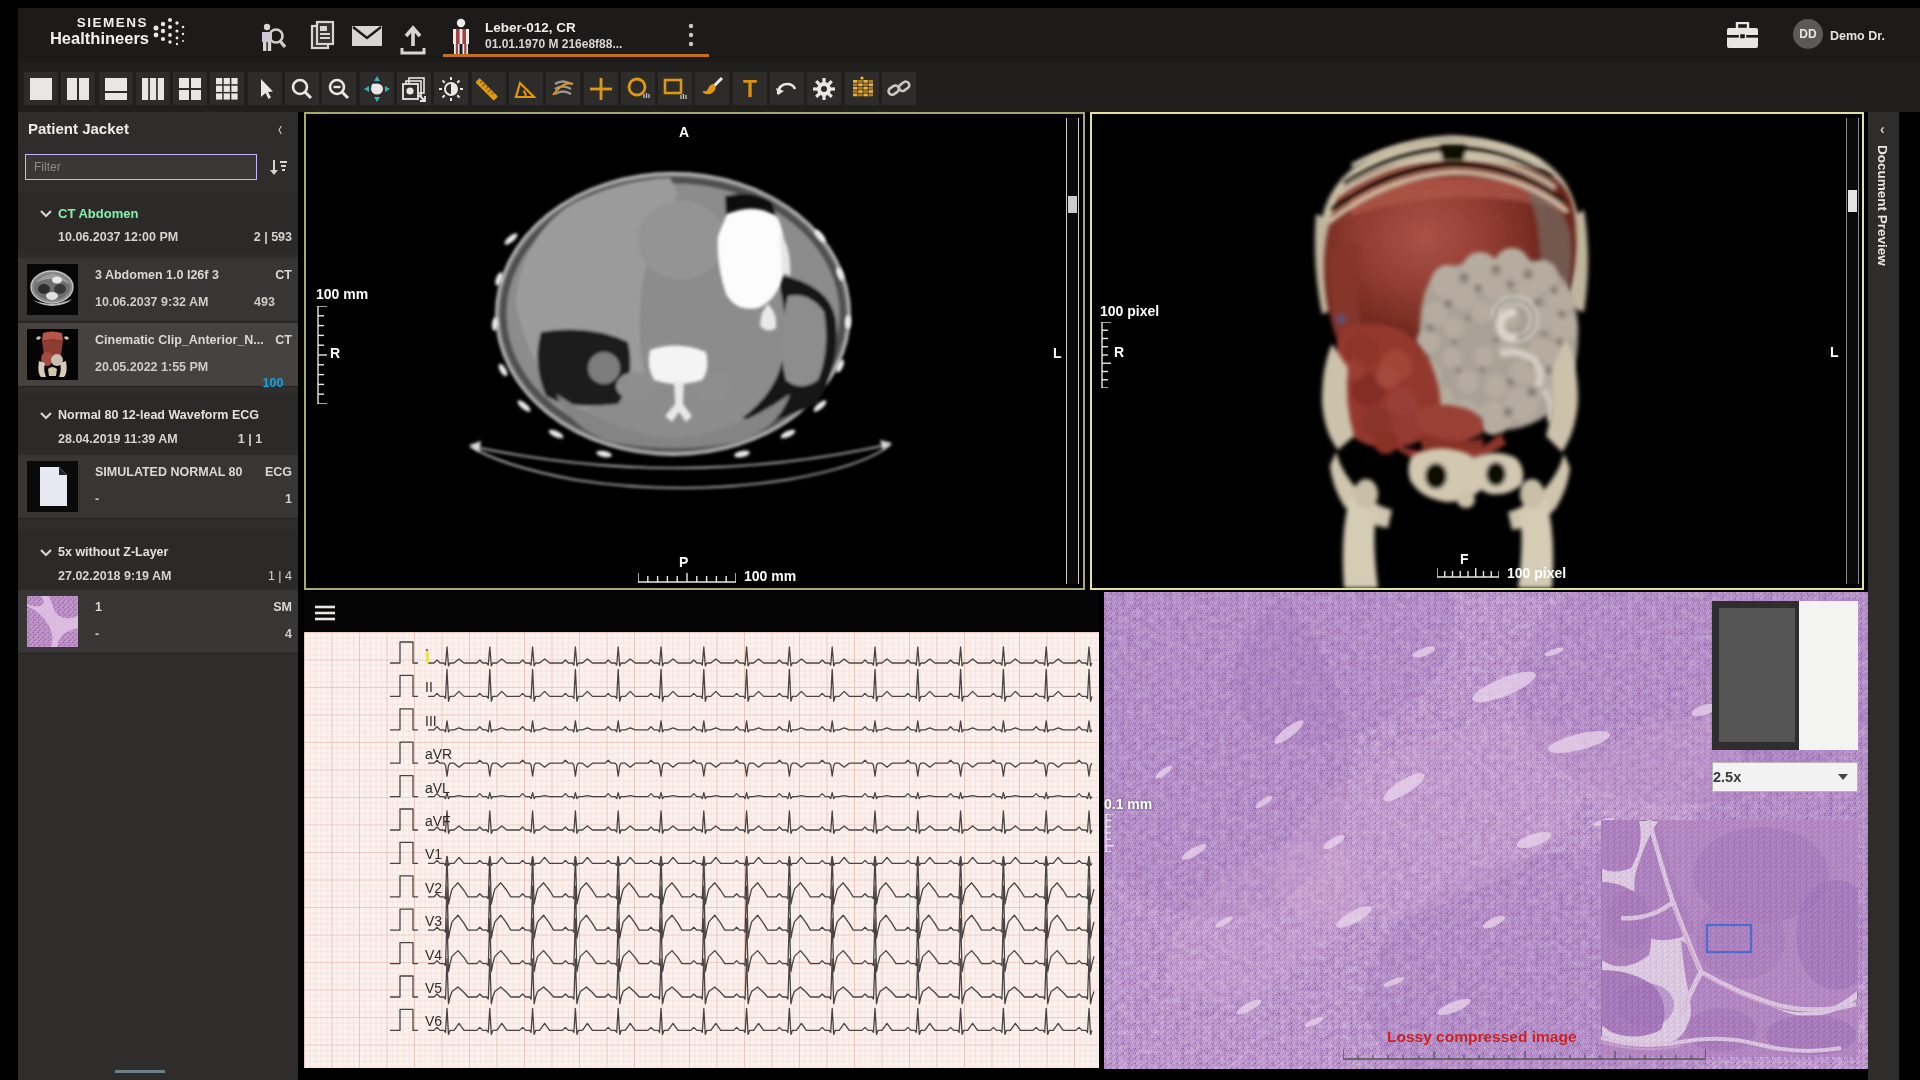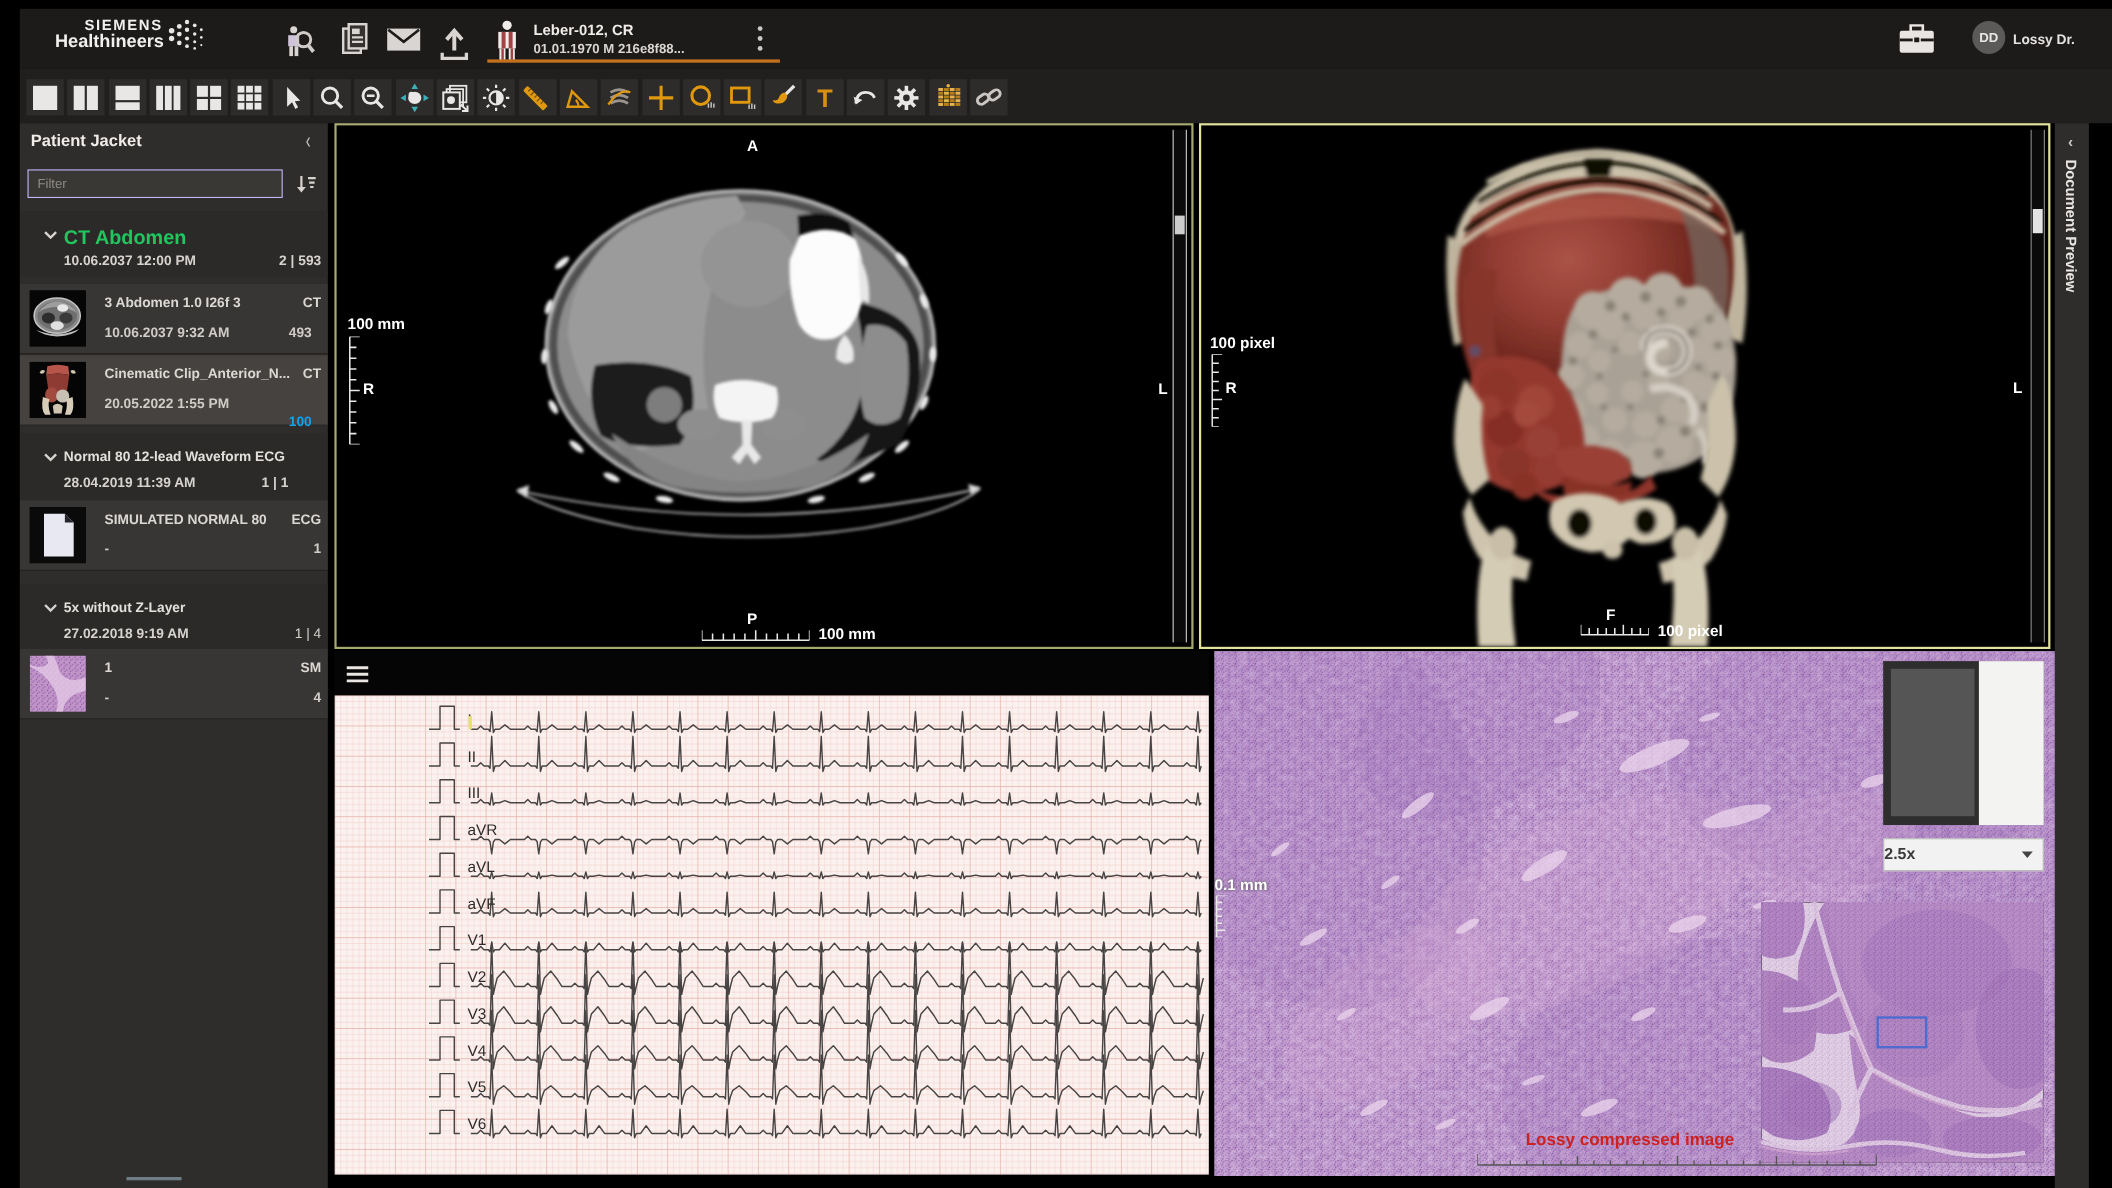--- a/index.html
+++ b/index.html
@@ -80,21 +80,21 @@
       <circle cx="5" cy="22" r="2.2" fill="#cac7c4"></circle>
     </svg>
 <div class="abs" style="left:425px;top:46px;width:266px;height:3px;background:#c2701e"></div>
 <svg class="abs" style="left:1708px;top:14px" width="34" height="28">
 <rect x="1" y="6" width="31" height="20" rx="2" fill="#e8e5e2"></rect>
 <rect x="11" y="1" width="11" height="6" fill="none" stroke="#e8e5e2" stroke-width="2.4"></rect>
 <rect x="1" y="13" width="31" height="2.6" fill="#1d1b1a"></rect>
 <rect x="13.5" y="11.5" width="6" height="5.5" rx="1" fill="#1d1b1a" stroke="#e8e5e2" stroke-width="1.4"></rect>
 </svg>
 <div class="abs" style="left:1775px;top:11px;width:30px;height:30px;border-radius:50%;background:#5c5a58;color:#e9e7e5;font-size:12px;font-weight:bold;text-align:center;line-height:30px">DD</div>
-<div class="abs" style="left:1812px;top:21px;color:#e5e2df;font-size:12.5px;font-weight:bold">Lossy Dr.</div>
+<div class="abs" style="left:1812px;top:21px;color:#e5e2df;font-size:12.5px;font-weight:bold">Demo Dr.</div>
 </div>
 <div id="toolrow">
 <div class="tbtn" style="left:6px">
       <svg width="24" height="24">
         <rect x="1" y="1" width="22" height="22" fill="#e9e7e5"></rect>
       </svg>
     </div>
 <div class="tbtn" style="left:43px">
       <svg width="24" height="24">
         <rect x="1" y="1" width="10" height="22" fill="#e9e7e5"></rect>
@@ -326,39 +326,39 @@
 <g stroke="#d6d3d0" stroke-width="2">
         <line x1="16" y1="8" x2="23" y2="8"></line>
         <line x1="17" y1="12" x2="22" y2="12"></line>
         <line x1="18" y1="16" x2="21" y2="16"></line>
       </g>
 </svg>
 <div class="abs" style="left:0;top:80px;width:280px;height:60px;background:#2b2a28"></div>
     <svg class="abs" style="left:22px;top:97px" width="12" height="9">
       <path d="M1 2 L6 7 L11 2" fill="none" stroke="#d6d3d0" stroke-width="2.2"></path>
     </svg>
-    <div class="abs" style="left:40px;top:94px;font-size:18px;font-weight:bold;color:#22c55e">CT Abdomen</div>
+    <div class="abs" style="left:40px;top:94px;font-size:13px;font-weight:bold;color:#86efac">CT Abdomen</div>
     <div class="abs" style="left:40px;top:118px;font-size:12.5px;font-weight:bold;color:#d6d3cf">10.06.2037 12:00 PM</div>
     <div class="abs" style="left:190px;top:118px;width:84px;text-align:right;font-size:12.5px;font-weight:bold;color:#d6d3cf">2 | 593</div>
 <div class="abs" style="left:0;top:146px;width:280px;height:64px;background:#383634;border-bottom:1px solid #232220"></div>
     <div class="abs" style="left:9px;top:152px;width:51px;height:51px;background:#000"><svg width="51" height="51">
         <rect width="51" height="51" fill="#060606"></rect>
 <ellipse cx="25" cy="23" rx="21" ry="16" fill="#8a8a8a" stroke="#c5c5c5" stroke-width="1.4"></ellipse>
 <ellipse cx="25" cy="23" rx="18" ry="13" fill="#6f6f6f"></ellipse>
 <path d="M8 20 Q14 10 26 10 Q38 11 43 21 Q36 15 25 15 Q14 15 8 20Z" fill="#9e9e9e"></path>
 <ellipse cx="17" cy="25" rx="6" ry="5" fill="#2d2d2d"></ellipse>
 <ellipse cx="33" cy="25" rx="6" ry="5" fill="#3a3a3a"></ellipse>
 <ellipse cx="25" cy="32" rx="6" ry="4" fill="#e0e0e0"></ellipse>
 <ellipse cx="30" cy="16" rx="5" ry="3.5" fill="#e8e8e8"></ellipse>
 <path d="M6 36 Q25 44 45 35 Q40 41 25 42 Q12 41 6 36Z" fill="#bbb"></path>
 </svg></div>
     <div class="abs" style="left:77px;top:156px;width:170px;font-size:12.5px;font-weight:bold;color:#dbd8d4;white-space:nowrap;overflow:hidden">3 Abdomen 1.0 I26f 3</div>
     <div class="abs" style="left:236px;top:156px;width:38px;text-align:right;font-size:12.5px;font-weight:bold;color:#dbd8d4">CT</div>
     <div class="abs" style="left:77px;top:183px;font-size:12.5px;font-weight:bold;color:#cfccc8">10.06.2037 9:32 AM</div>
-    <div class="abs" style="left:236px;top:183px;width:38px;text-align:center;font-size:12.5px;font-weight:bold;color:#cfccc8">493</div>
+    <div class="abs" style="left:236px;top:183px;width:38px;text-align:left;font-size:12.5px;font-weight:bold;color:#cfccc8">493</div>
 <div class="abs" style="left:0;top:211px;width:280px;height:64px;background:#45423f;border-bottom:1px solid #232220"></div>
     <div class="abs" style="left:9px;top:217px;width:51px;height:51px;background:#000"><svg width="51" height="51">
         <rect width="51" height="51" fill="#050505"></rect>
 <path d="M16 4 Q25 1 35 4 L36 12 Q25 9 15 12 Z" fill="#b8554a"></path>
 <path d="M15 12 Q25 9 36 12 L34 26 Q25 30 17 26 Z" fill="#8e3c33"></path>
 <path d="M14 8 Q10 6 9 10 Q13 12 14 8Z" fill="#cfc5b0"></path>
         <path d="M37 8 Q41 6 42 10 Q38 12 37 8Z" fill="#cfc5b0"></path>
 <ellipse cx="20" cy="30" rx="6" ry="7" fill="#a34a3e"></ellipse>
 <ellipse cx="30" cy="31" rx="6" ry="6" fill="#c8bfb4"></ellipse>
 <path d="M12 32 Q10 44 14 48 L19 48 Q16 40 18 34Z" fill="#d6ccb8"></path>

